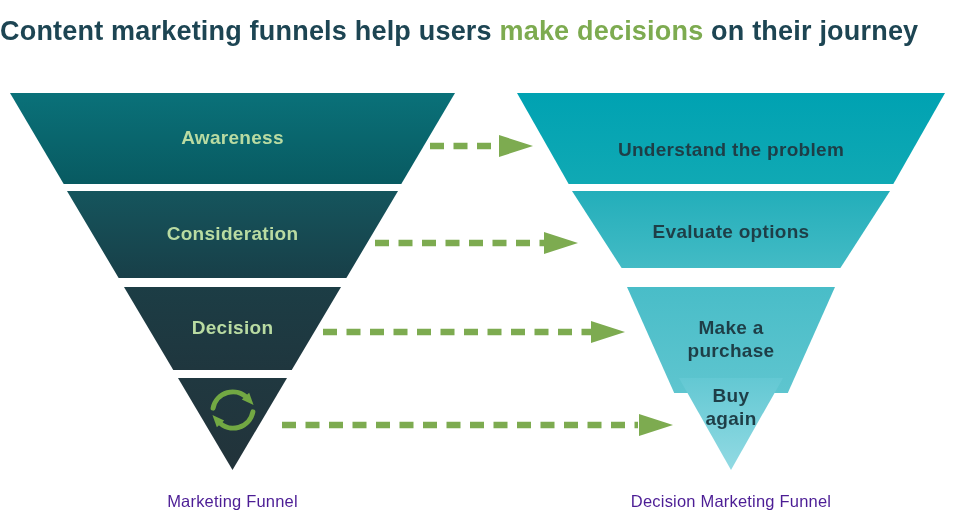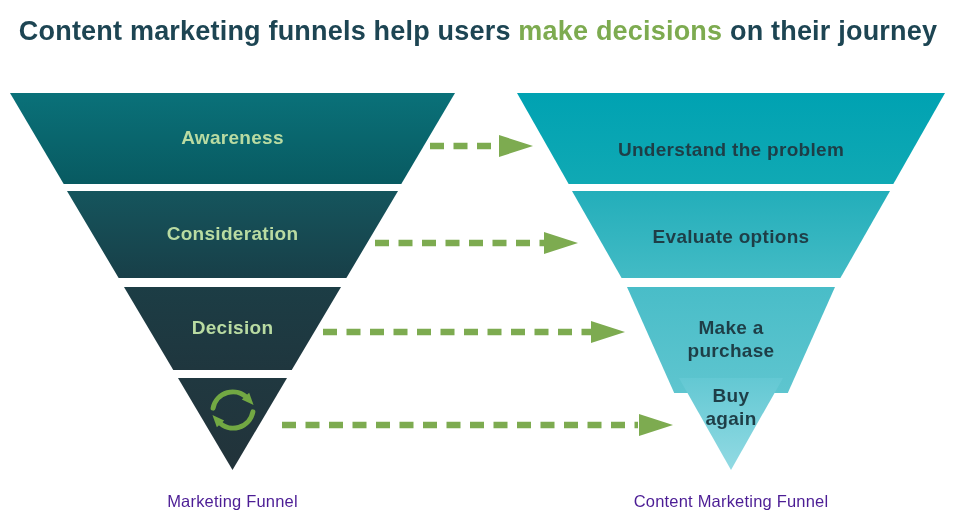--- a/index.html
+++ b/index.html
@@ -1,21 +1,21 @@
 <!DOCTYPE html>
 <html><head>
 <meta charset="utf-8">
 <style>
   html,body{margin:0;padding:0;}
   body{
     width:956px;height:524px;background:#ffffff;overflow:hidden;position:relative;
     font-family:"Liberation Sans","DejaVu Sans",sans-serif;
   }
   .title{
-    position:absolute;top:16px;left:0;width:956px;text-align:center;
+    position:absolute;top:16px;left:0;width:956px;text-align:left;
     font-size:27px;font-weight:bold;color:#1d4553;letter-spacing:.2px;white-space:nowrap;
   }
   .title .hl{color:#7dab50;}
   .stage{position:absolute;display:flex;align-items:center;justify-content:center;}
   .stage-label{font-weight:bold;font-size:19px;letter-spacing:.3px;text-align:center;line-height:1.2;}
   .light{color:#b9dba2;}
   .dark{color:#1e3e47;}
   
   .m1{left:10px;top:93px;width:445px;height:91px;
       background:linear-gradient(180deg,#0a7179,#085a61);
@@ -26,21 +26,21 @@
   .m3{left:124px;top:287px;width:217px;height:83px;
       background:linear-gradient(180deg,#1c3d45,#1f363e);
       clip-path:polygon(0 0,100% 0,77.3% 100%,22.7% 100%);box-sizing:border-box;}
   .m4{left:178px;top:378px;width:109px;height:92px;
       background:linear-gradient(180deg,#203840,#22333a);
       clip-path:polygon(0 0,100% 0,50% 100%);padding-bottom:28px;box-sizing:border-box;}
   
   .c1{left:517px;top:93px;width:428px;height:91px;
       background:linear-gradient(180deg,#00a2b2,#10a9b4);
       clip-path:polygon(0 0,100% 0,87.93% 100%,12.07% 100%);padding-top:24px;box-sizing:border-box;}
-  .c2{left:572px;top:191px;width:318px;height:87px;
+  .c2{left:572px;top:191px;width:318px;height:77px;
       background:linear-gradient(180deg,#23aeba,#43bbc5);
       clip-path:polygon(0 0,100% 0,84.4% 100%,15.6% 100%);padding-top:6px;box-sizing:border-box;}
   .c3{left:627px;top:287px;width:208px;height:106px;
       background:linear-gradient(180deg,#49bdc8,#5ec5cf);
       clip-path:polygon(0 0,100% 0,77.3% 100%,22.7% 100%);box-sizing:border-box;}
   .c3 .stage-label{max-width:125px;}
   .c4{left:679px;top:378px;width:104px;height:92px;
       background:linear-gradient(180deg,#63c8d3,#92dae3);
       clip-path:polygon(0 0,100% 0,50% 100%);
       align-items:flex-start;padding-top:7px;box-sizing:border-box;}
@@ -103,13 +103,13 @@
   </g>
   <g fill="#7dab50">
     <polygon points="499,135 533,146 499,157"></polygon>
     <polygon points="544,232 578,243 544,254"></polygon>
     <polygon points="591,321 625,332 591,343"></polygon>
     <polygon points="639,414 673,425 639,436"></polygon>
   </g>
 </svg>
 
 <div class="caption cap-m">Marketing Funnel</div>
-<div class="caption cap-c">Content Marketing Funnel</div>
+<div class="caption cap-c">Decision Marketing Funnel</div>
 
 </body></html>

